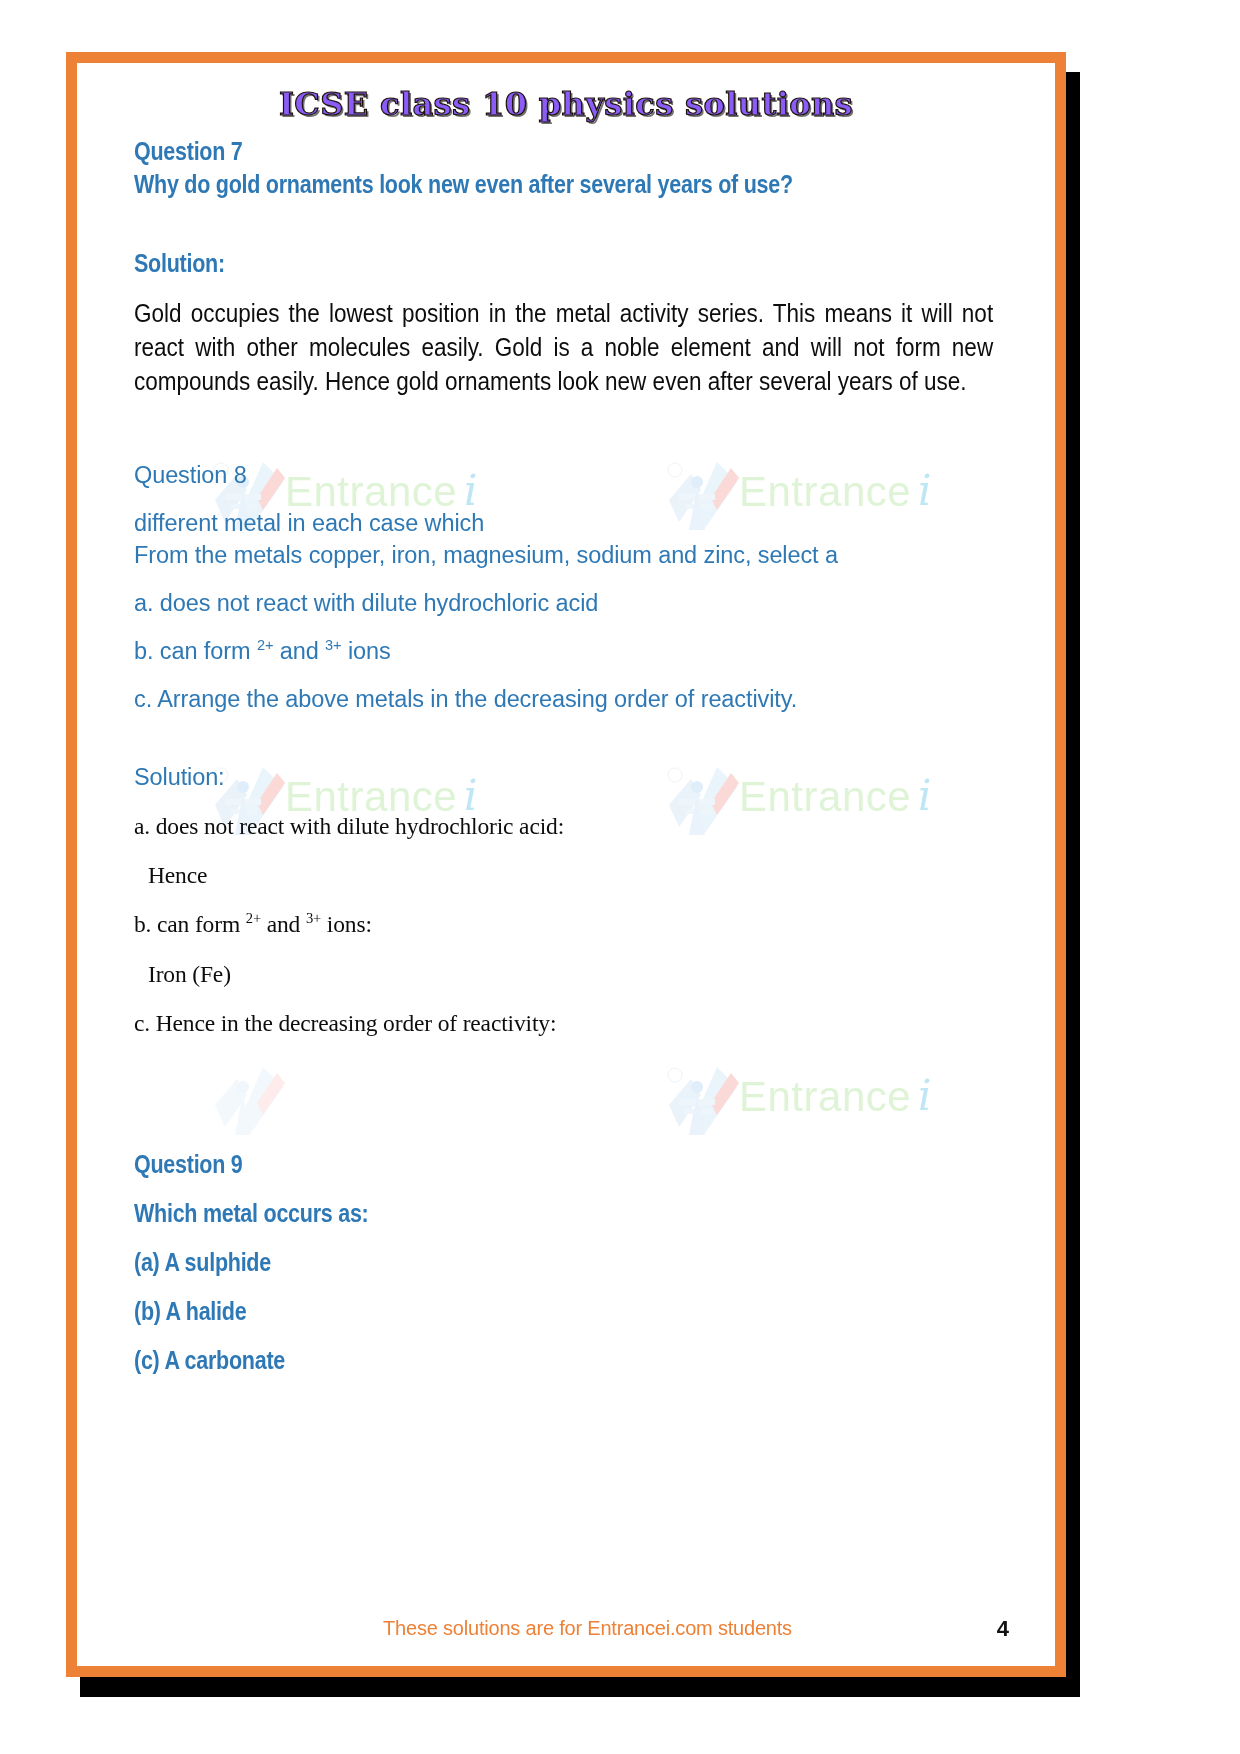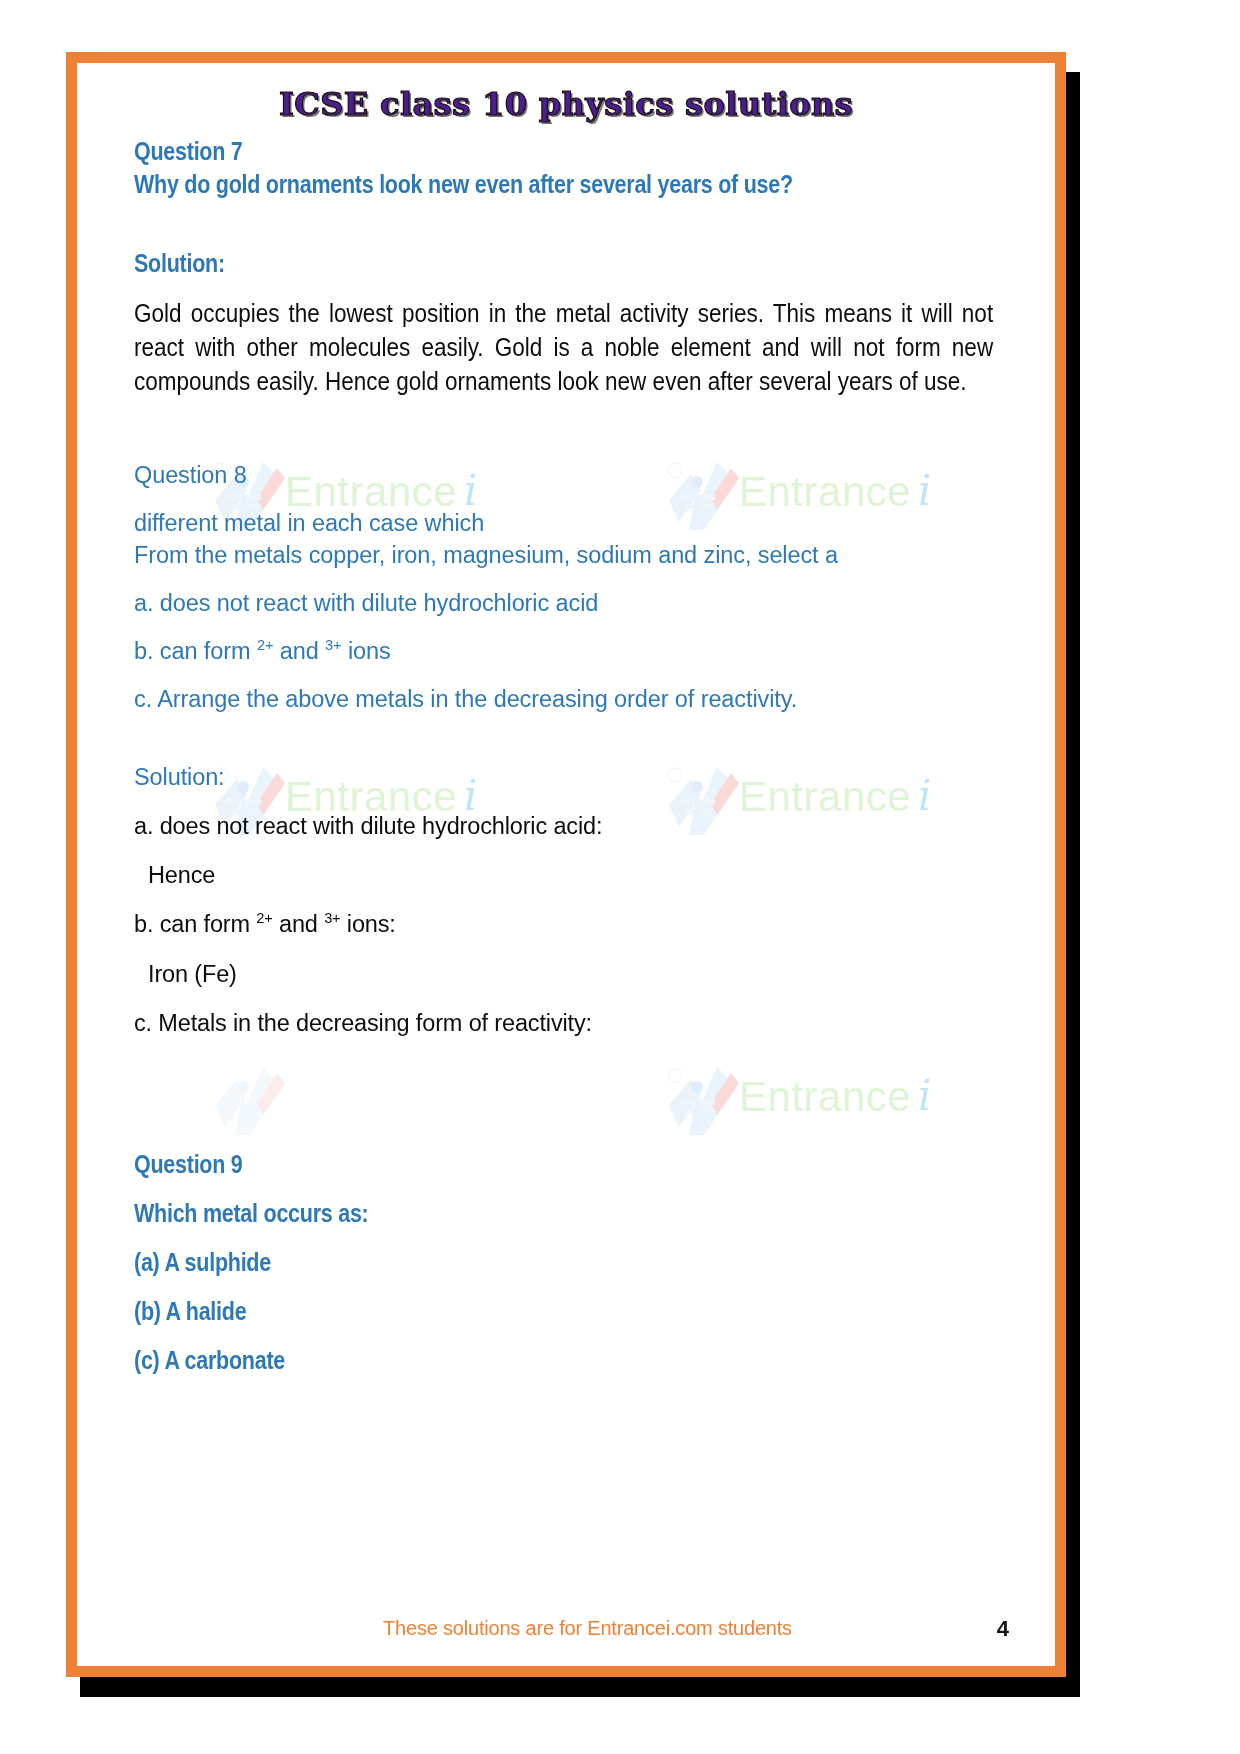--- a/index.html
+++ b/index.html
@@ -45,21 +45,21 @@
 
   
   .doc-title {
     position: absolute;
     left: 0; right: 0; top: 22px;
     text-align: center;
     font-family: "DejaVu Serif", serif;
     font-weight: bold;
     font-size: 32px;
     letter-spacing: 0.4px;
-    color: #4c1d95;
+    color: #8b5cf6;
     -webkit-text-stroke: 1.2px #1b1209;
     text-shadow: 2px 2px 0 rgba(0,0,0,0.55);
     white-space: nowrap;
   }
 
   
   .content {
     position: absolute;
     left: 57px;
     top: 72px;
@@ -98,21 +98,21 @@
     line-height: 1.36;
     text-align: justify;
     transform: scaleX(0.9);
     transform-origin: left top;
     width: 111%;
   }
 
   
   .body-line {
     color: #0d0d0d;
-    font-family: Liberation Sans, sans-serif;
+    font-family: Liberation Serif, serif;
     font-weight: normal;
     font-size: 23.5px;
     line-height: 1.42;
     letter-spacing: -0.15px;
     white-space: nowrap;
   }
 
   .sup { font-size: 0.62em; vertical-align: super; }
 
   .indent { padding-left: 14px; }
@@ -315,21 +315,21 @@
         <div class="gap-sm"></div>
 
         <div class="body-line"><span>b. can form </span><span class="sup">2+</span><span> and </span><span class="sup">3+</span><span> ions:</span></div>
 
         <div class="gap-sm"></div>
 
         <div class="body-line indent">Iron (Fe)</div>
 
         <div class="gap-sm"></div>
 
-        <div class="body-line">c. Metals in the decreasing form of reactivity:</div>
+        <div class="body-line">c. Hence in the decreasing order of reactivity:</div>
 
         <div class="gap-sm"></div>
 
 
         <div class="gap-xl"></div>
         <div class="gap-md"></div>
 
         <div class="h-cond">Question 9</div>
 
         <div class="gap-sm"></div>

